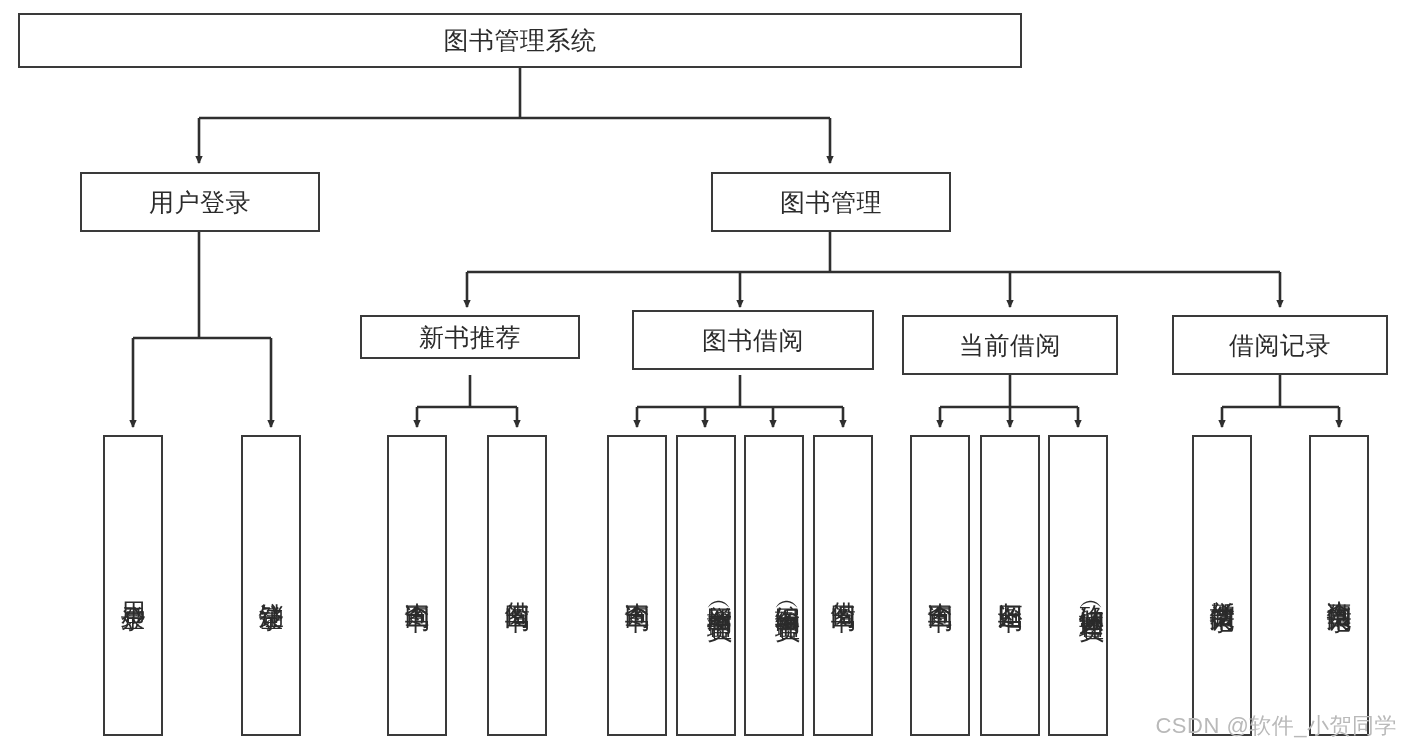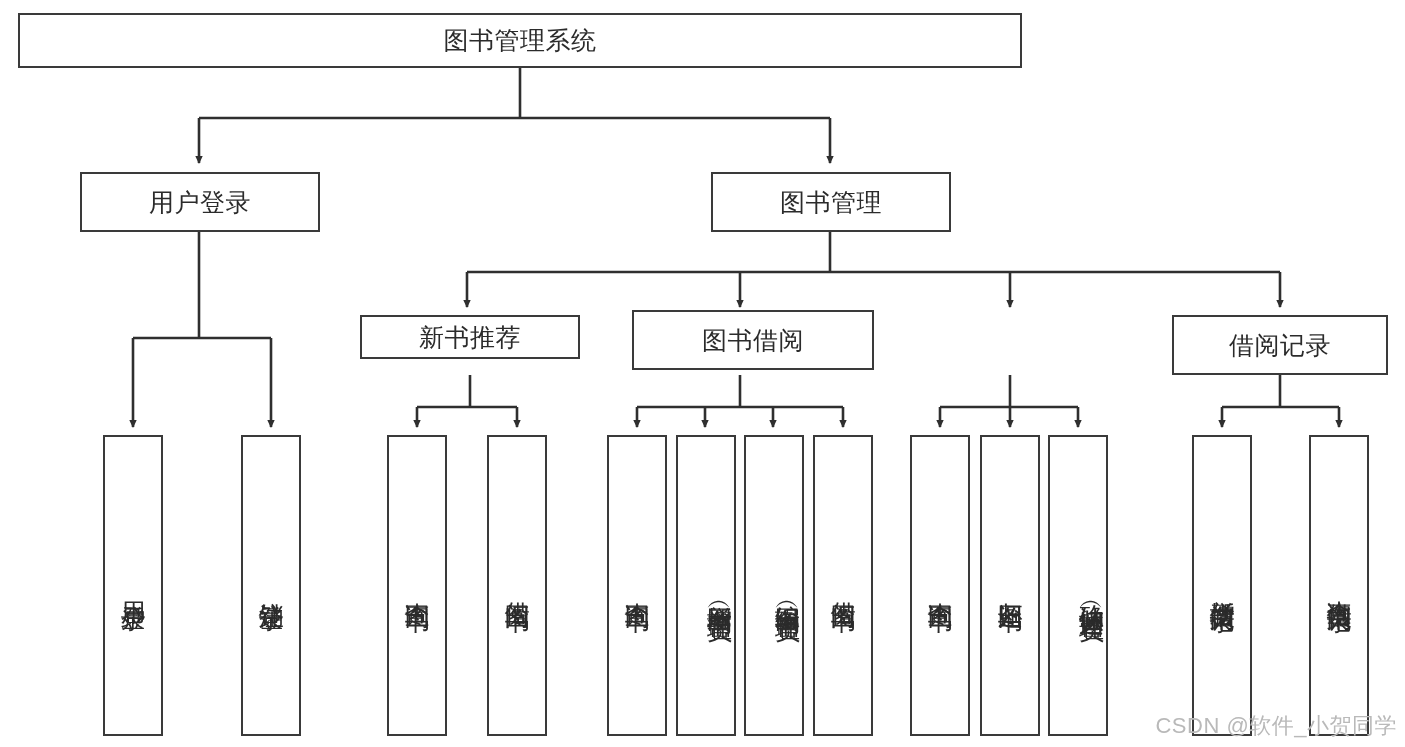--- a/index.html
+++ b/index.html
@@ -133,20 +133,23 @@
   <div class="node node-h" style="left:711px; top:172px; width:240px; height:60px;">
     <span>图书管理</span>
   </div>
 
   <div class="node node-h" style="left:360px; top:315px; width:220px; height:44px;">
     <span>新书推荐</span>
   </div>
   <div class="node node-h" style="left:632px; top:310px; width:242px; height:60px;">
     <span>图书借阅</span>
   </div>
+  <div class="node node-h" style="left:902px; top:315px; width:216px; height:60px;">
+    <span>当前借阅</span>
+  </div>
   <div class="node node-h" style="left:1172px; top:315px; width:216px; height:60px;justify-content:center;">
     <span>借阅记录</span>
   </div>
 
   <div class="node node-v center-v" style="left:103px; top:435px; width:60px; height:301px;">
     <span>用户登录</span>
   </div>
   <div class="node node-v center-v" style="left:241px; top:435px; width:60px; height:301px;">
     <span>注销登录</span>
   </div>

